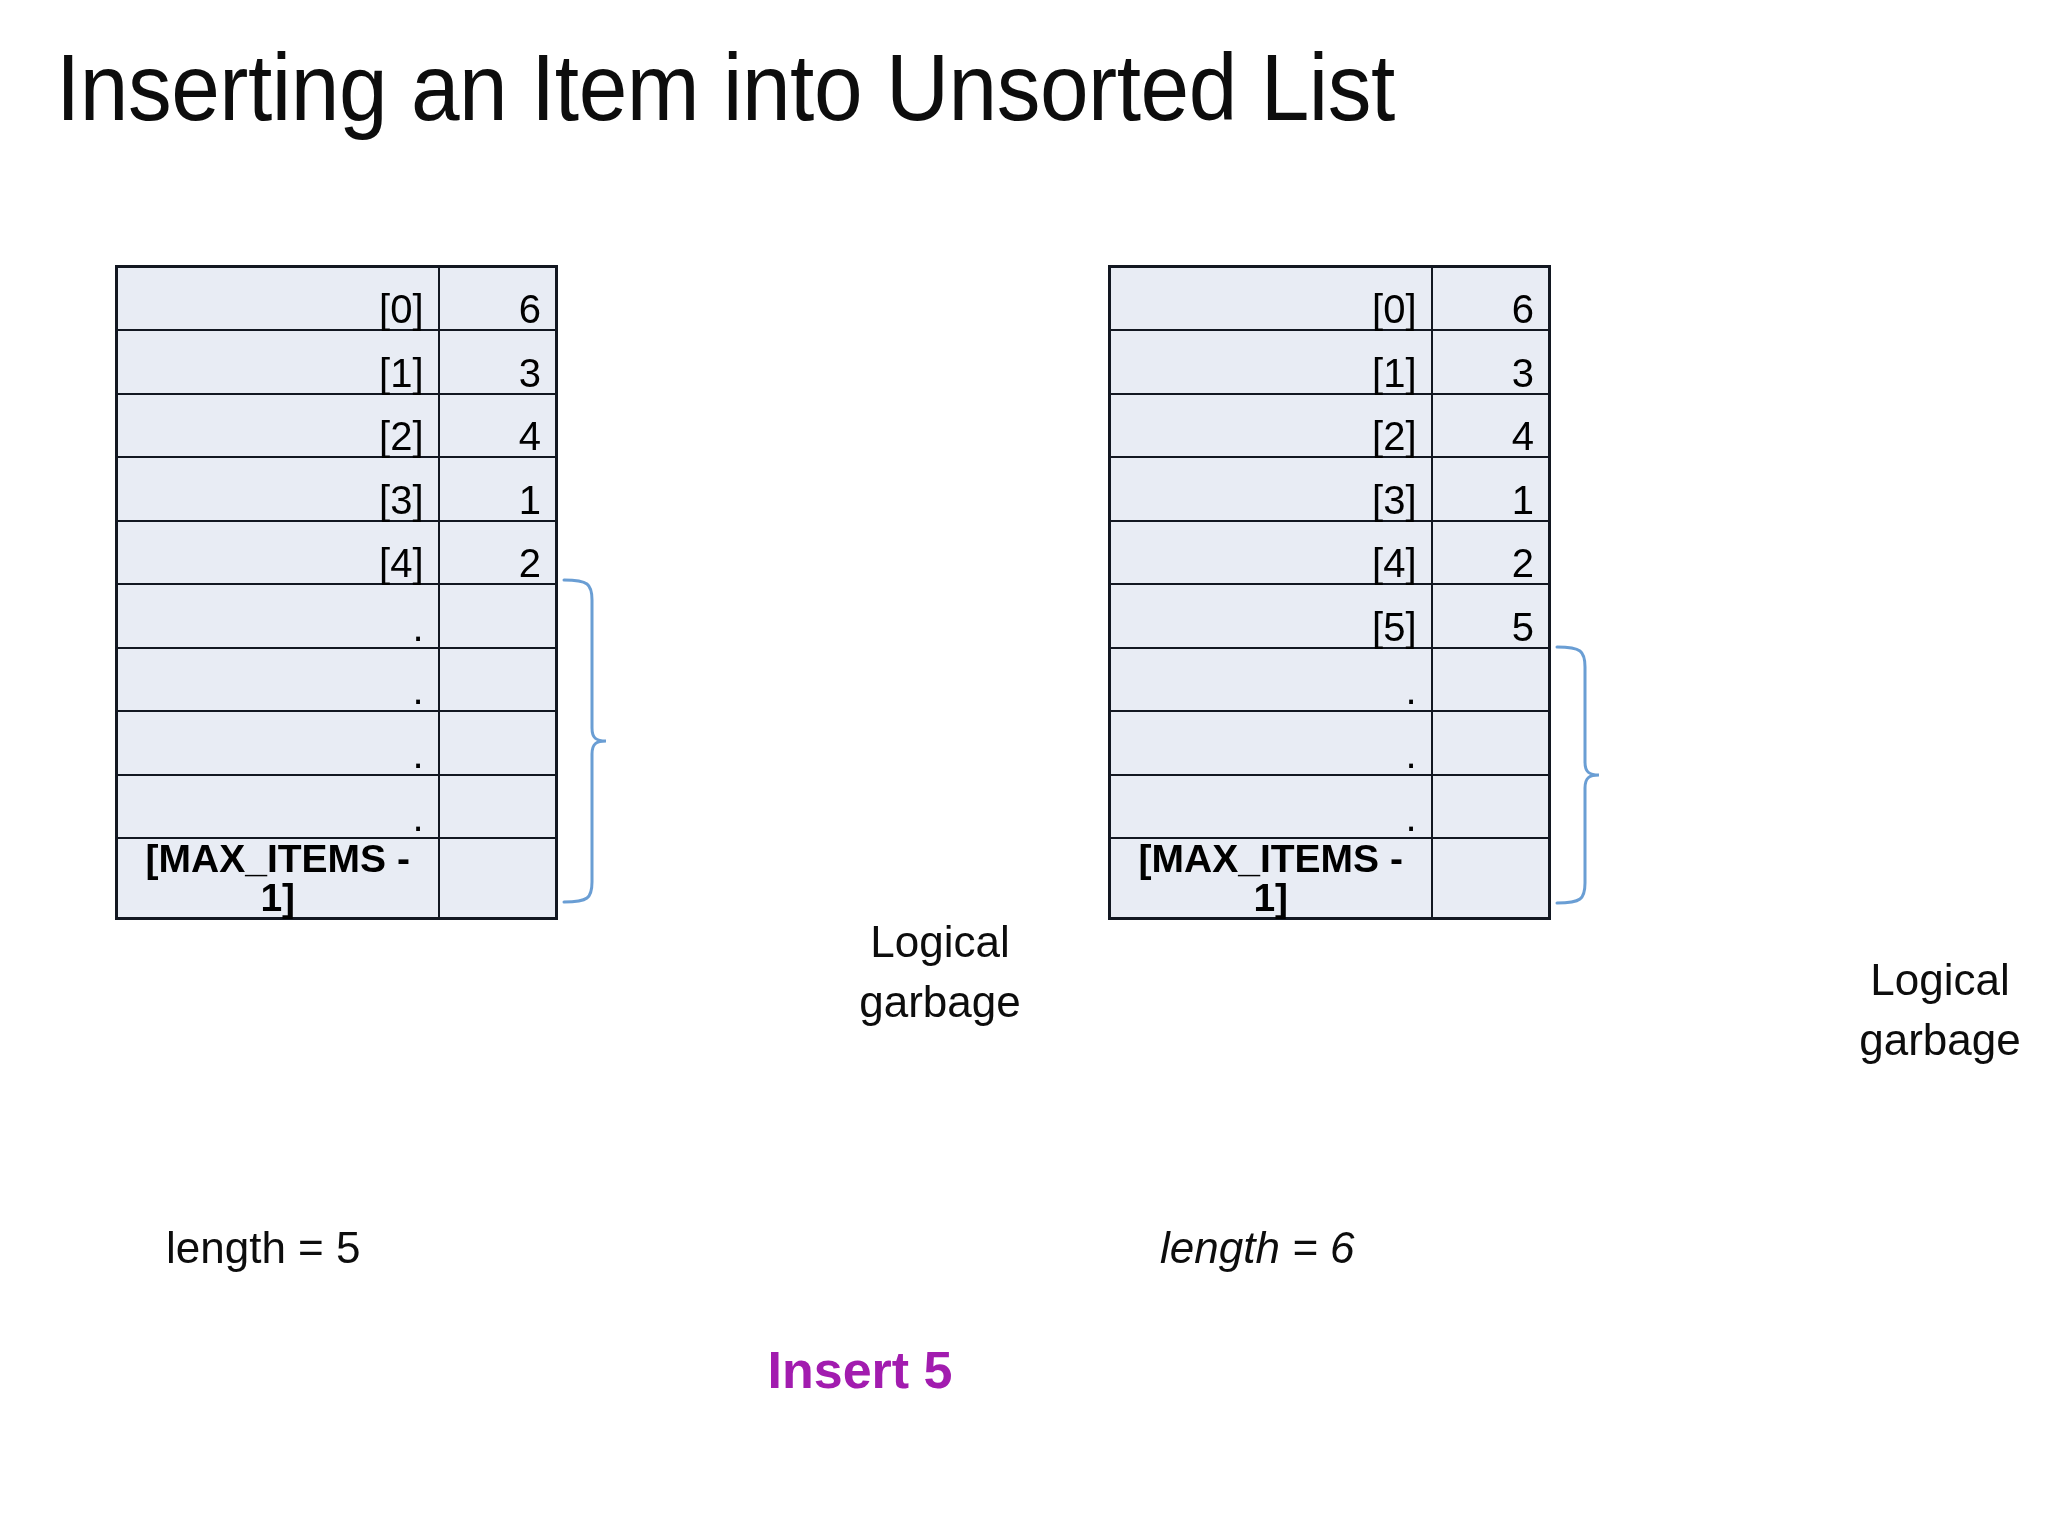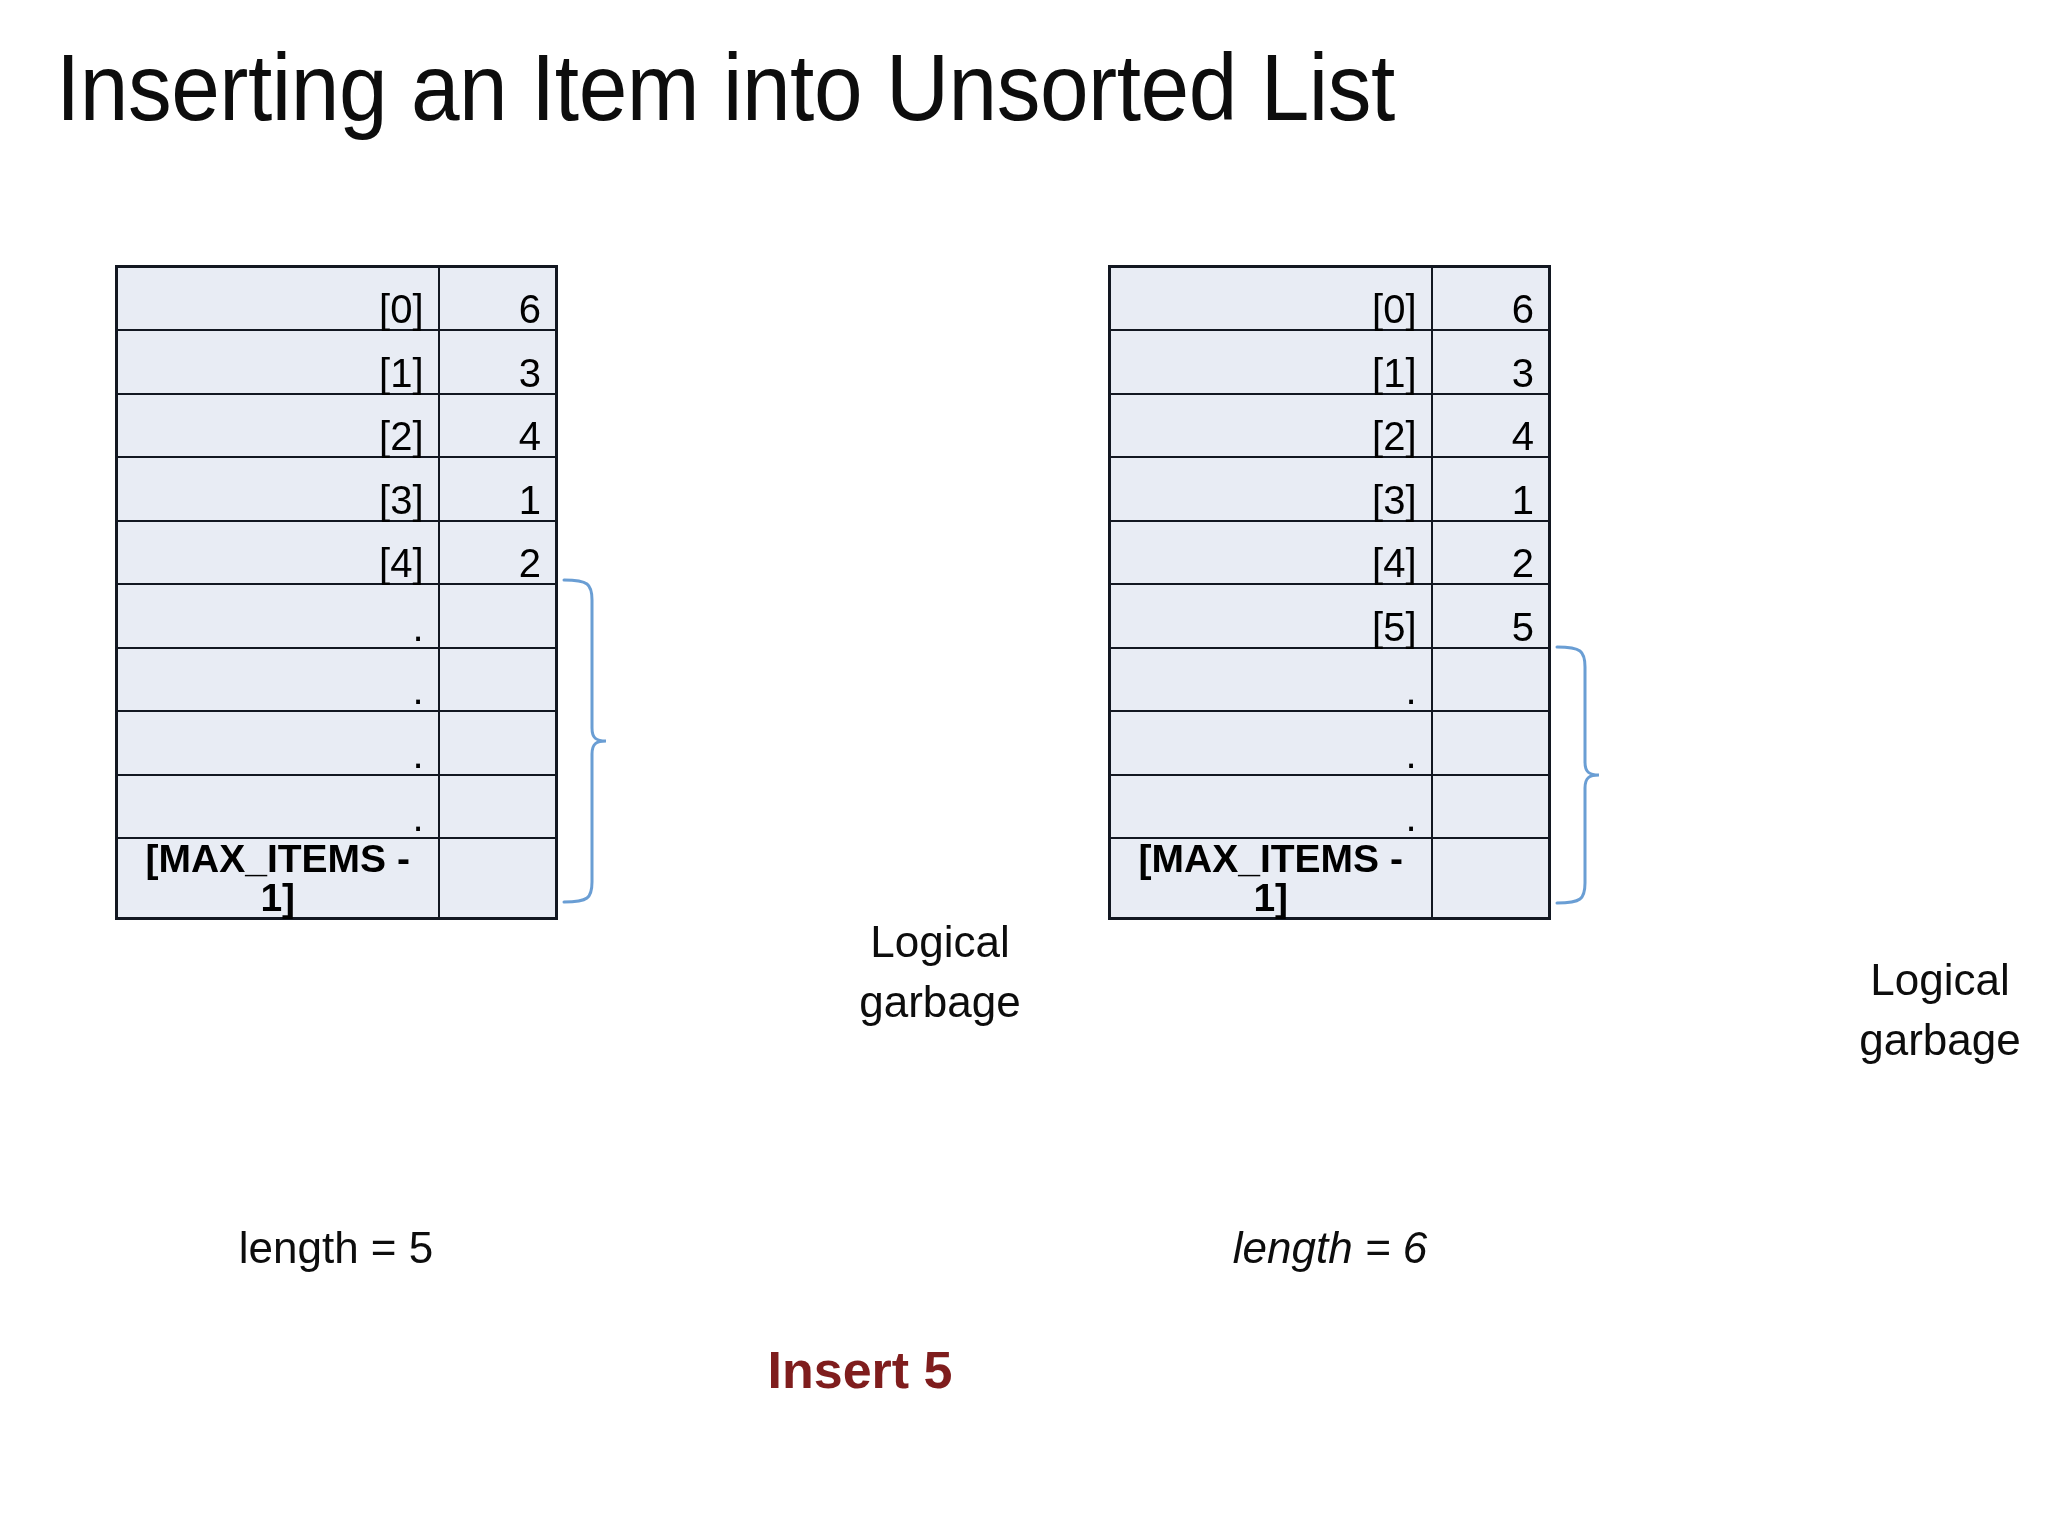--- a/index.html
+++ b/index.html
@@ -101,35 +101,34 @@
   }
   #garbage-label-before { left: 790px; top: 912px; width: 300px; }
   #garbage-label-after  { left: 1790px; top: 950px; width: 300px; }
 
   
   .length-caption {
     position: absolute;
     font-size: 44px;
     line-height: 52px;
     color: #0d0d0d;
-    text-align: center;
   }
   #length-before { left: 166px; top: 1222px; width: 340px; }
   #length-after  { left: 1160px; top: 1222px; width: 340px; font-style: italic; }
 
   
   #insert-caption {
     position: absolute;
     left: 630px;
     top: 1340px;
     width: 460px;
     text-align: center;
     font-size: 52px;
     font-weight: bold;
-    color: #7f1d1d;
+    color: #a21caf;
   }
 </style>
 </head>
 <body>
 
 <div id="slide">
 
   <div id="slide-title">Inserting an Item into Unsorted List</div>
 
   <table class="array-table" id="table-before">

